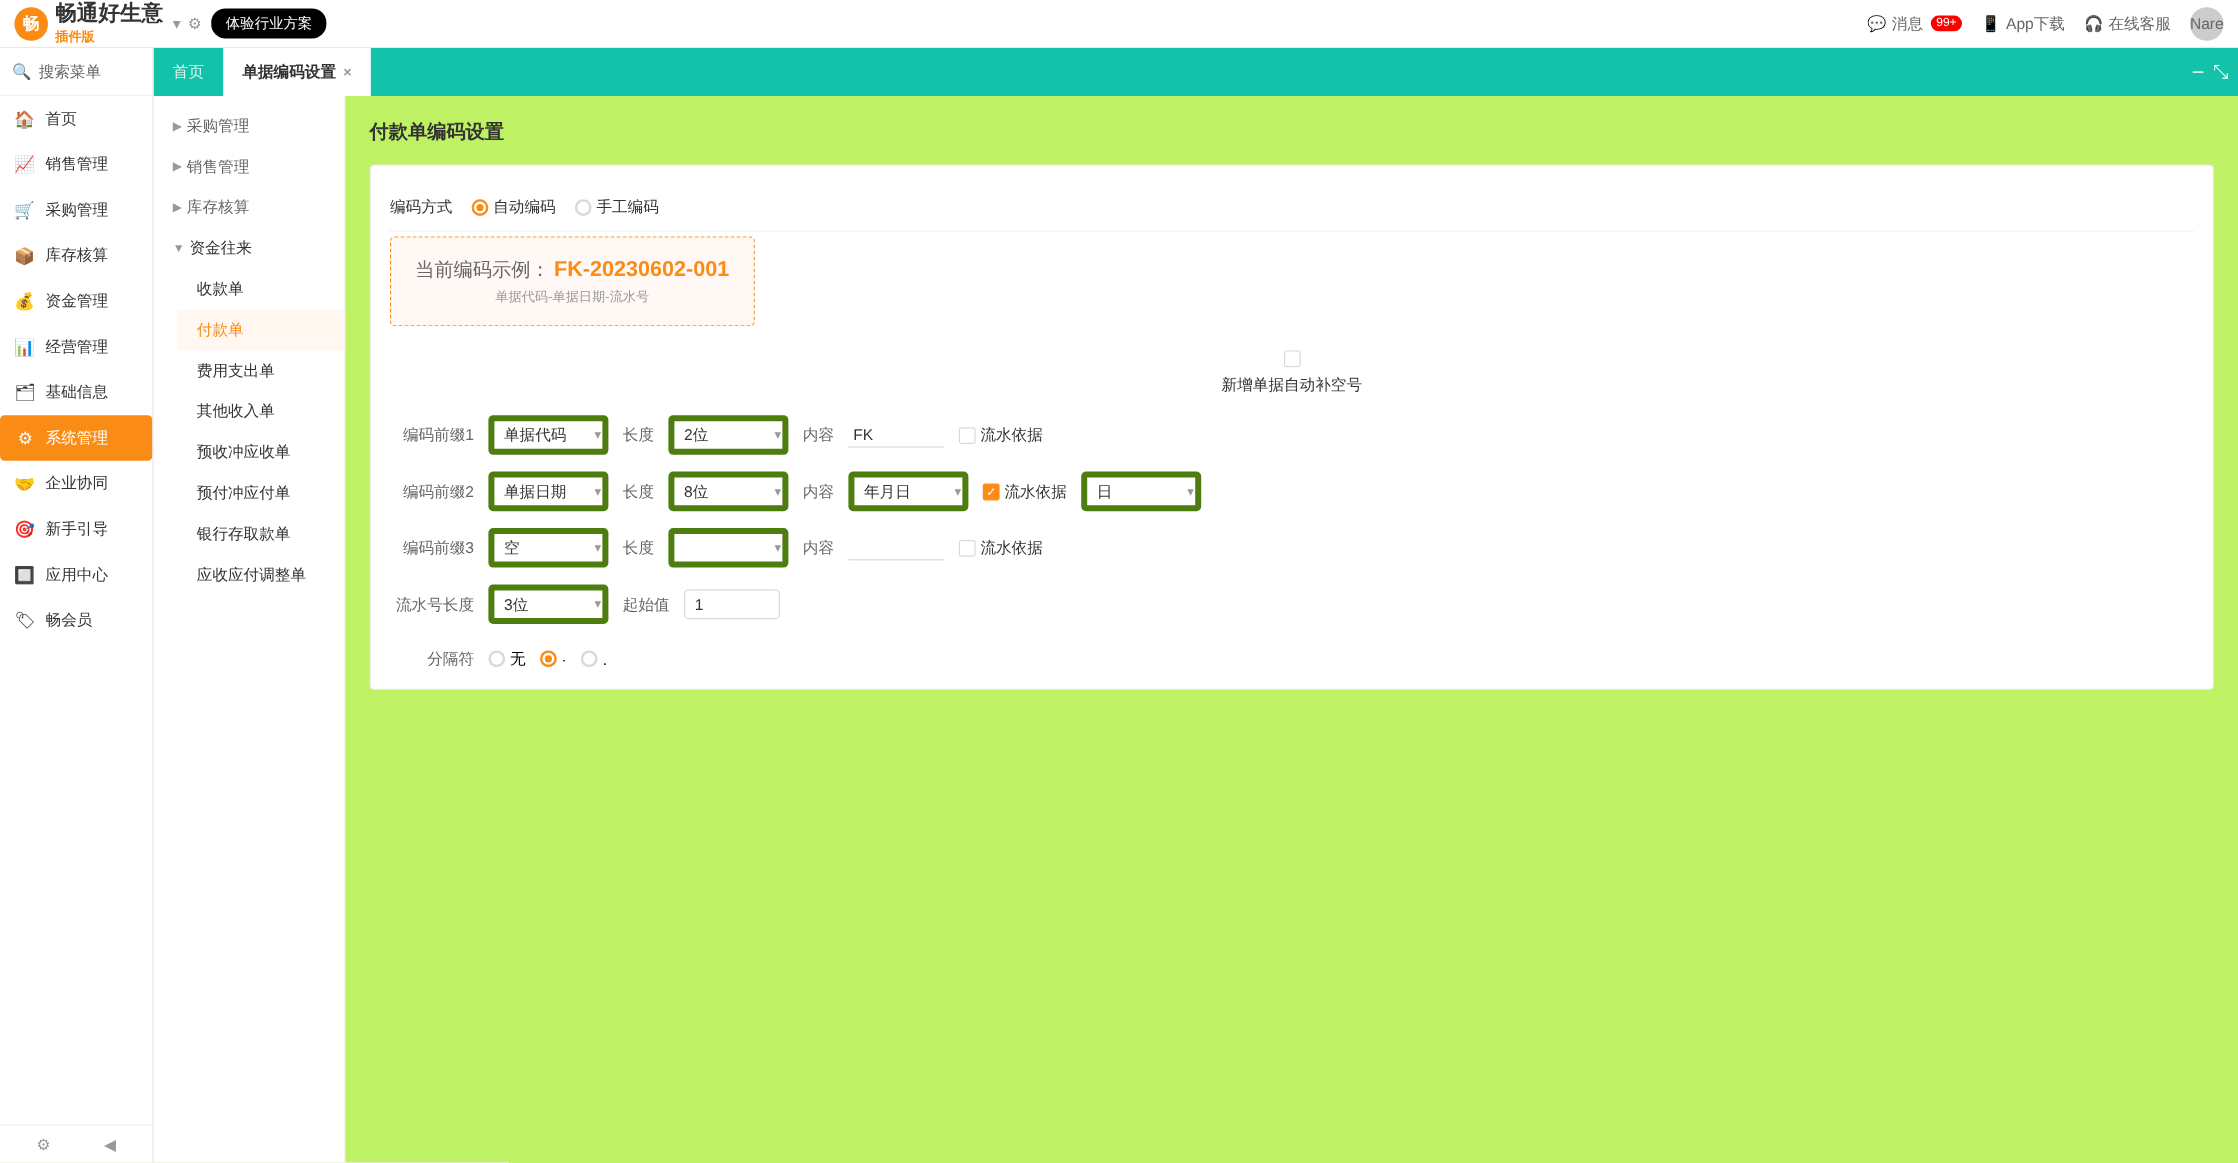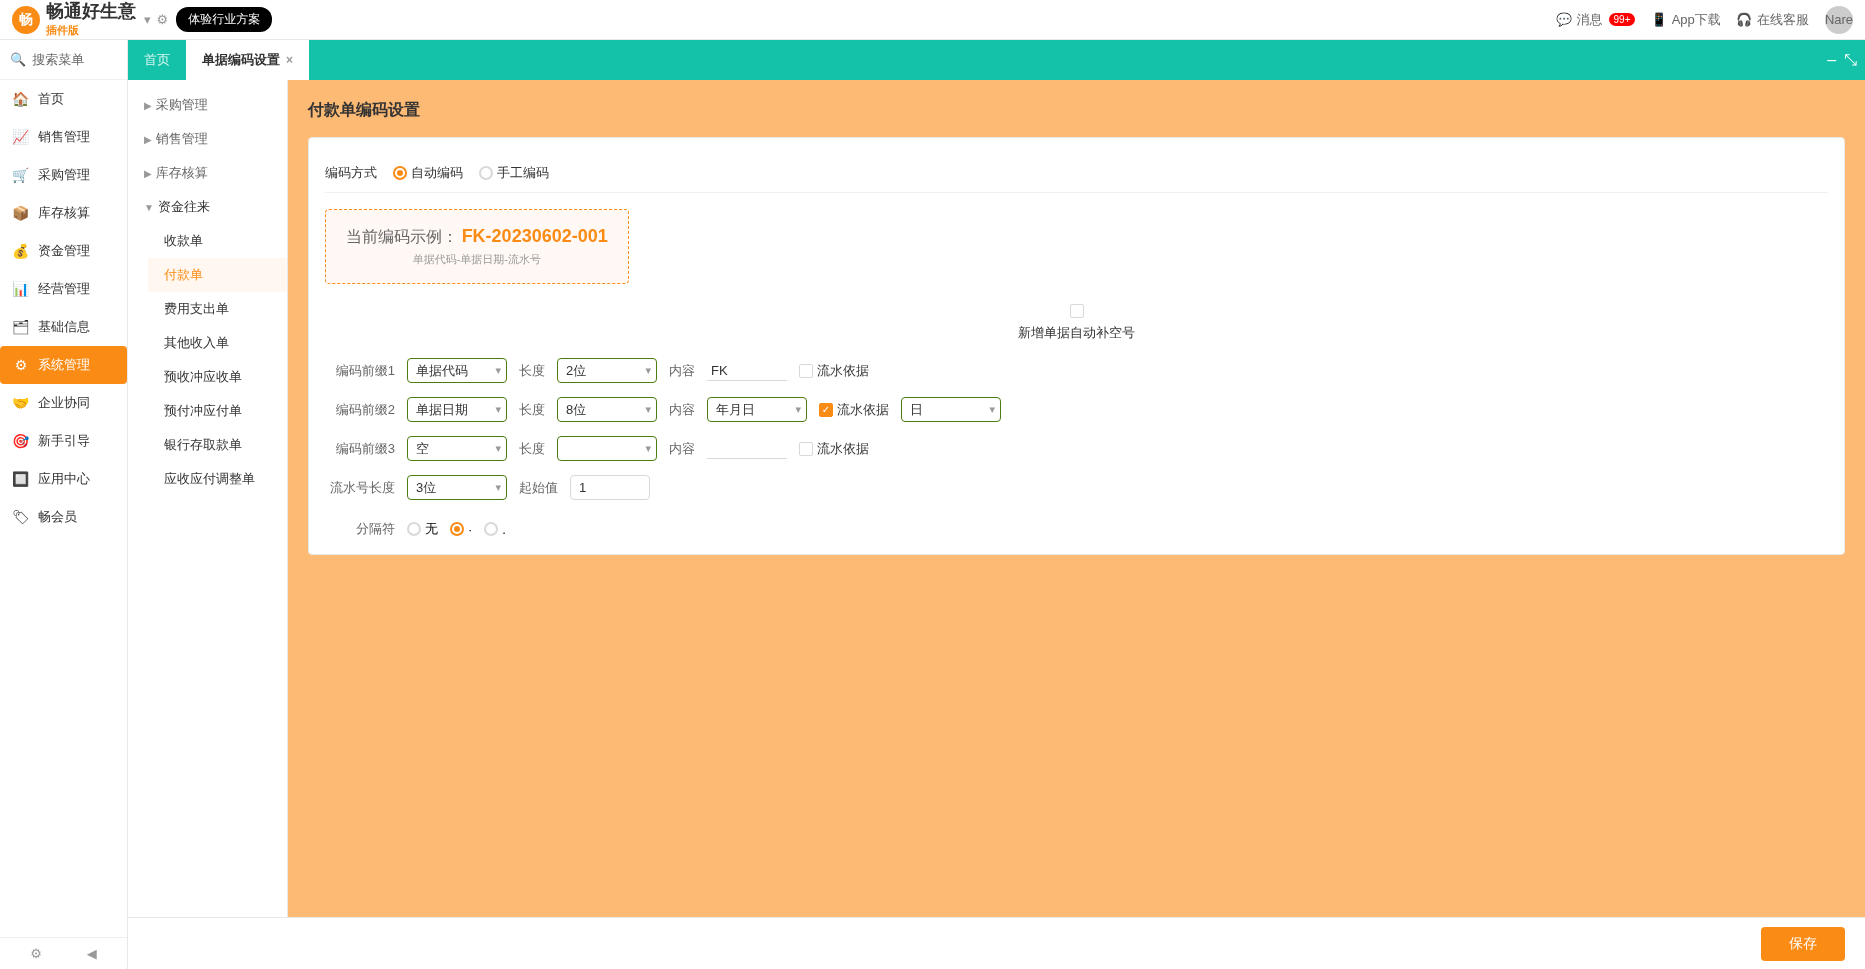--- a/index.html
+++ b/index.html
@@ -112,35 +112,35 @@
     }
     .second-nav-item.active { color: #fa8c16; background: #fff7f0; font-weight: 500; }
     .second-nav-item.group-header { color: #666; }
     .second-nav-item.group-header::before { content: '▶'; font-size: 10px; color: #999; }
     .second-nav-item.group-open::before { content: '▼'; font-size: 10px; color: #999; }
     .second-nav-sub { padding-left: 20px; }
 
     
     .form-area {
       flex: 1;
-      background: #fdba74;
+      background: #bef264;
       overflow-y: auto;
       padding: 20px;
     }
     .page-title { font-size: 16px; font-weight: 600; color: #333; margin-bottom: 16px; }
 
     
     .section-card {
       background: #fff;
       border: 1px solid #e8e8e8;
       border-radius: 4px;
       padding: 16px;
       margin-bottom: 16px;
     }
-    .encode-method { display: flex; align-items: center; gap: 16px; padding: 10px 0; border-bottom: 1px solid #f0f0f0; margin-bottom: 16px; }
+    .encode-method { display: flex; align-items: center; gap: 16px; padding: 10px 0; border-bottom: 1px solid #f0f0f0; margin-bottom: 4px; }
     .encode-label { color: #333; font-size: 13px; }
     .radio-group { display: flex; align-items: center; gap: 16px; }
     .radio-item { display: flex; align-items: center; gap: 4px; cursor: pointer; font-size: 13px; color: #333; }
     .radio-dot { width: 14px; height: 14px; border-radius: 50%; border: 2px solid #d9d9d9; display: flex; align-items: center; justify-content: center; }
     .radio-dot.checked { border-color: #fa8c16; }
     .radio-dot.checked::after { content: ''; width: 6px; height: 6px; border-radius: 50%; background: #fa8c16; }
 
     .hint-text { font-size: 12px; color: #666; margin-bottom: 16px; line-height: 1.6; }
 
     
@@ -155,21 +155,21 @@
     }
     .preview-code { font-size: 18px; font-weight: bold; color: #fa8c16; }
     .preview-desc { font-size: 11px; color: #999; text-align: center; margin-top: 4px; }
 
     
     .form-rows { display: flex; flex-direction: column; gap: 14px; }
     .form-row { display: flex; align-items: center; gap: 12px; }
     .form-row-label { color: #666; font-size: 13px; width: 70px; text-align: right; flex-shrink: 0; }
     .select-wrapper { position: relative; display: inline-flex; align-items: center; }
     .select-wrapper::after { content: '▾'; position: absolute; right: 6px; color: #999; pointer-events: none; font-size: 11px; }
-    .select-wrapper select { appearance: none; border: 1px solid #4d7c0f; border-radius: 4px; padding: 4px 20px 4px 8px; font-size: 13px; color: #333; background: #fff; cursor: pointer; min-width: 100px; }
+    .select-wrapper select { appearance: none; border: 5px solid #4d7c0f; border-radius: 4px; padding: 4px 20px 4px 8px; font-size: 13px; color: #333; background: #fff; cursor: pointer; min-width: 100px; }
     .field-label { color: #666; font-size: 13px; flex-shrink: 0; }
     .field-value { border: none; border-bottom: 1px solid #d9d9d9; padding: 2px 4px; font-size: 13px; color: #333; width: 80px; outline: none; background: transparent; }
     .checkbox-item { display: flex; align-items: center; gap: 4px; cursor: pointer; }
     .checkbox-box { width: 14px; height: 14px; border: 1px solid #d9d9d9; border-radius: 2px; display: flex; align-items: center; justify-content: center; background: #fff; flex-shrink: 0; }
     .checkbox-box.checked { background: #fa8c16; border-color: #fa8c16; }
     .checkbox-box.checked::after { content: '✓'; color: white; font-size: 10px; }
     .checkbox-label { font-size: 13px; color: #333; }
     .new-auto-fill { display: flex; align-items: center; gap: 6px; margin-bottom: 16px; flex-direction: column; }
 
     
@@ -486,17 +486,14 @@
               <label class="sep-radio">
                 <div class="radio-dot"></div>
                 <span>.</span>
               </label>
             </div>
           </div>
         </div>
       </div>
     </div>
 
-    <div class="bottom-bar">
-      <button class="save-btn">保存</button>
-    </div>
   </div>
 </div>
 
 </body></html>

